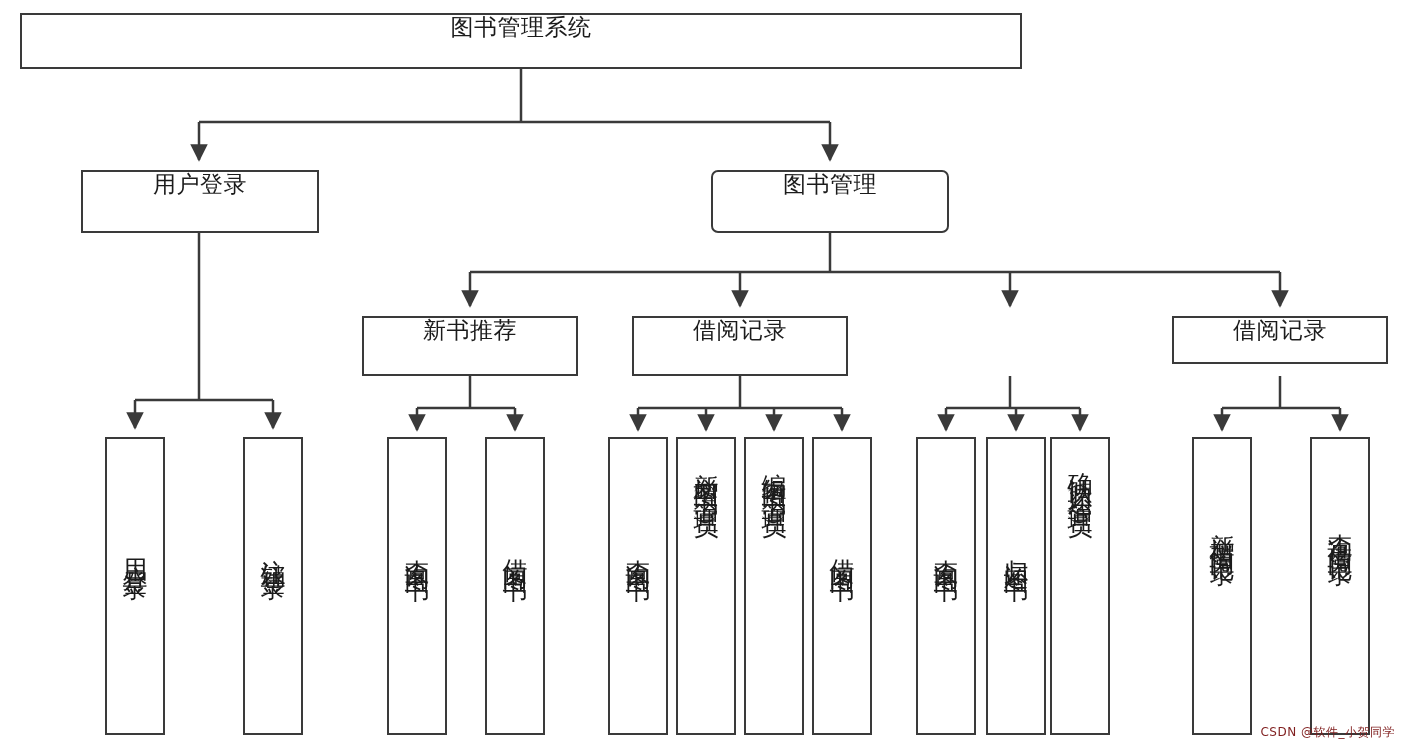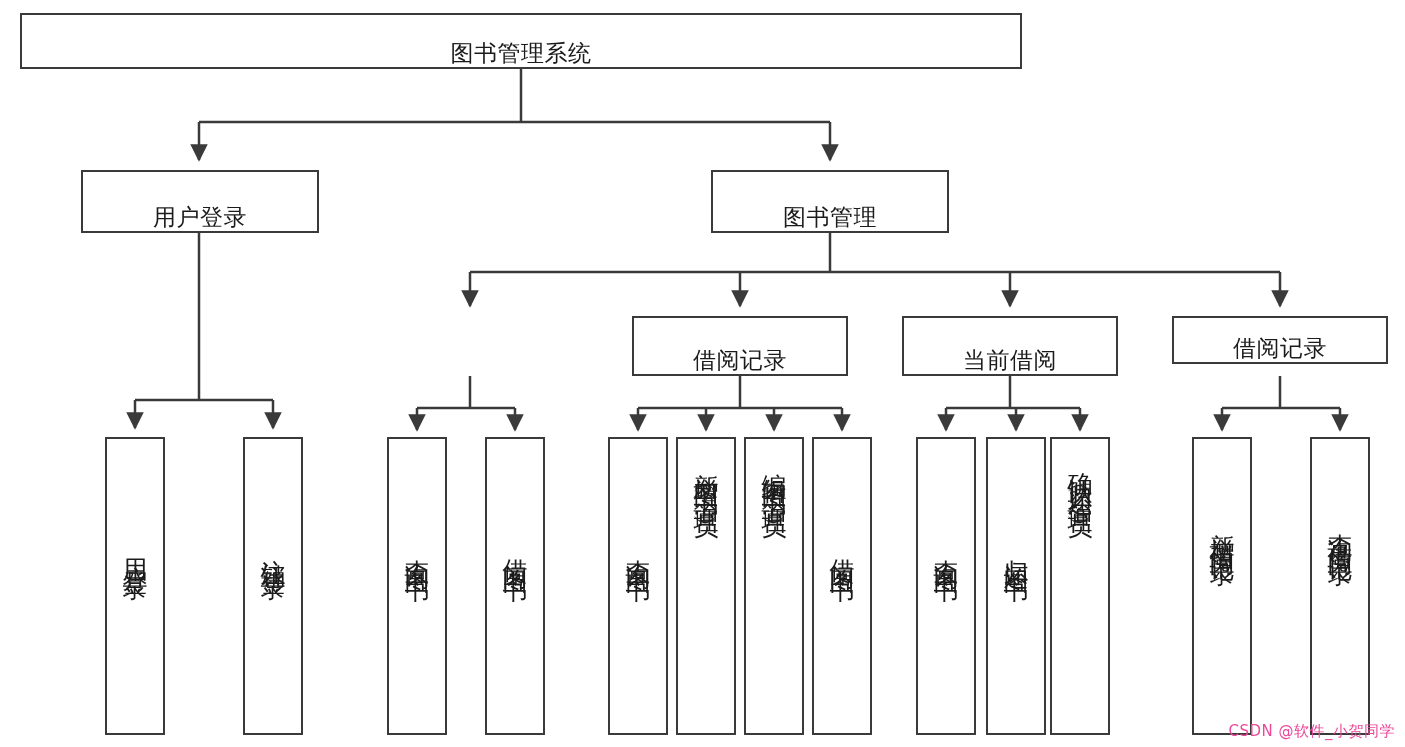--- a/index.html
+++ b/index.html
@@ -25,21 +25,21 @@
     width: 1405px;
     height: 747px;
     pointer-events: none;
   }
   .node {
     position: absolute;
     box-sizing: border-box;
     background: #ffffff;
     border: 2px solid #3a3a3a;
     display: flex;
-    align-items: flex-end;
+    align-items: flex-start;
     justify-content: center;
     overflow: hidden;
   }
   .node .label {
     color: #1b1b1b;
     line-height: 1.12;
     text-align: center;
     white-space: nowrap;
     letter-spacing: 0.5px;
   }
@@ -62,22 +62,22 @@
   .node.vertical.mid .label {
     padding-top: 60px;
   }
   .node.vertical.mid2 .label {
     padding-top: 86px;
   }
   .watermark {
     position: absolute;
     right: 10px;
     bottom: 6px;
-    font-size: 15px;
-    color: #ec4899;
+    font-size: 12px;
+    color: #7f1d1d;
     white-space: nowrap;
     letter-spacing: 0.5px;
   }
 </style>
 </head>
 <body>
 
 <div id="canvas">
 
   <svg id="edges" viewBox="0 0 1405 747" xmlns="http://www.w3.org/2000/svg">
@@ -133,30 +133,30 @@
     </g>
   </svg>
 
   <div class="node horizontal" style="left:20px; top:13px; width:1002px; height:56px;">
     <span class="label">图书管理系统</span>
   </div>
 
   <div class="node horizontal" style="left:81px; top:170px; width:238px; height:63px;">
     <span class="label">用户登录</span>
   </div>
-  <div class="node horizontal" style="left:711px; top:170px; width:238px; height:63px;">
+  <div class="node horizontal" style="left:711px; top:170px; width:238px; height:63px;border-radius:7px;">
     <span class="label">图书管理</span>
   </div>
 
+  <div class="node horizontal" style="left:362px; top:316px; width:216px; height:60px;">
+    <span class="label">新书推荐</span>
+  </div>
   <div class="node horizontal" style="left:632px; top:316px; width:216px; height:60px;">
     <span class="label">借阅记录</span>
   </div>
-  <div class="node horizontal" style="left:902px; top:316px; width:216px; height:60px;">
-    <span class="label">当前借阅</span>
-  </div>
   <div class="node horizontal" style="left:1172px; top:316px; width:216px; height:48px;">
     <span class="label">借阅记录</span>
   </div>
 
   <div class="node vertical mid2" style="left:105px; top:437px; width:60px; height:298px;">
     <span class="label">用户登录</span>
   </div>
   <div class="node vertical mid2" style="left:243px; top:437px; width:60px; height:298px;">
     <span class="label">注销登录</span>
   </div>

